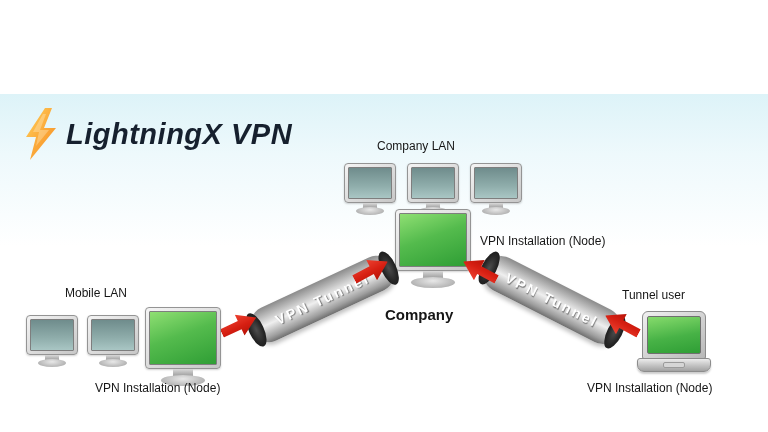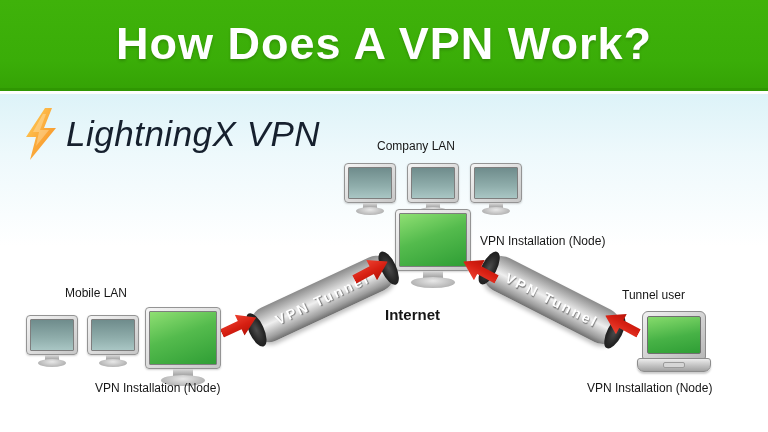--- a/index.html
+++ b/index.html
@@ -21,21 +21,21 @@
   
   .content {
     position:absolute; left:0; top:94px; width:768px; height:338px;
     background:linear-gradient(180deg,#ddf3f8 0%,#eef9fc 18%,#ffffff 45%,#ffffff 100%);
   }
 
   
   .logo { position:absolute; left:24px; top:108px; display:flex; align-items:center; }
   .logo-bolt { width:34px; height:52px; margin-right:8px; }
   .logo-text {
-    font-size:35px; font-weight:normal; font-style:italic; color:#16202e; letter-spacing:0.5px;
+    font-size:29px; font-weight:bold; font-style:italic; color:#16202e; letter-spacing:0.5px;
   }
 
   
   .lbl { position:absolute; font-size:12px; color:#161616; text-align:left; white-space:nowrap; }
   .lbl-bold { font-weight:bold; font-size:15px; }
 
   
   .monitor { position:absolute; }
   .mframe {
     background:linear-gradient(145deg,#f4f4f4,#c7c7c7);
@@ -97,23 +97,20 @@
     background:linear-gradient(180deg,#ef4433 0%,#d61f12 55%,#b51206 100%);
     clip-path:polygon(0 32%, 52% 32%, 52% 4%, 100% 50%, 52% 96%, 52% 68%, 0 68%);
     filter:drop-shadow(1px 1px 1px rgba(0,0,0,0.25));
   }
 </style>
 </head>
 <body>
 
 <div id="stage">
 
-  <div class="banner">
-    <div class="banner-title">How Does A VPN Work?</div>
-  </div>
 
   <div class="content"></div>
 
   <div class="logo">
     <svg class="logo-bolt" viewBox="0 0 34 52">
       <defs>
         <linearGradient id="boltg" x1="0" y1="0" x2="1" y2="1">
           <stop offset="0" stop-color="#ffd45e"></stop>
           <stop offset="0.5" stop-color="#fbab3c"></stop>
           <stop offset="1" stop-color="#f58a1f"></stop>
@@ -162,21 +159,21 @@
   </div>
   <div class="tunnel" style="left:477px; top:282px; width:150px; transform:rotate(27deg);">
     <span class="tunnel-label">VPN Tunnel</span>
   </div>
 
   <div class="arrow" style="left:220px; top:313px; transform:rotate(-25deg);"></div>
   <div class="arrow" style="left:352px; top:258px; transform:rotate(-28deg);"></div>
   <div class="arrow" style="left:461px; top:258px; transform:rotate(208deg);"></div>
   <div class="arrow" style="left:603px; top:312px; transform:rotate(208deg);"></div>
 
-  <div class="lbl lbl-bold" style="left:385px; top:306px; width:90px;">Internet</div>
+  <div class="lbl lbl-bold" style="left:385px; top:306px; width:90px;">Company</div>
 
   <div class="lbl" style="left:65px; top:286px; width:100px;">Mobile LAN</div>
   <div class="monitor monitor-sm" style="left:26px; top:315px;">
     <div class="mframe">
         <div class="mscreen screen-teal"></div>
       </div>
       <div class="mneck"></div>
       <div class="mbase"></div>
   </div>
   <div class="monitor monitor-sm" style="left:87px; top:315px;">

